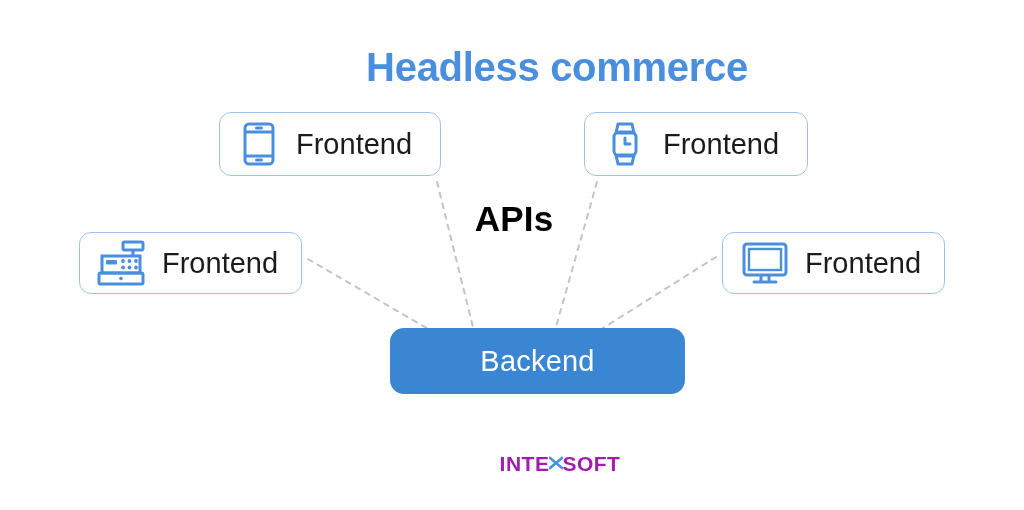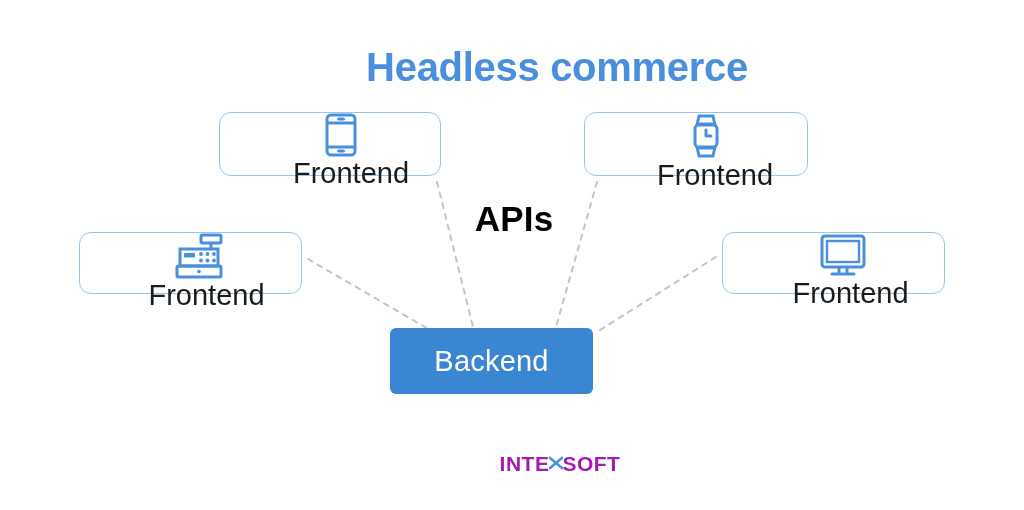--- a/index.html
+++ b/index.html
@@ -37,21 +37,20 @@
     margin-left: 45px;
   }
   .node {
     position: absolute;
     box-sizing: border-box;
     display: flex;
     align-items: center;
     background: #ffffff;
     border: 1.6px solid #9cc4ea;
     border-radius: 12px;
-    flex-direction: column;
   }
   .node .icon {
     flex: 0 0 auto;
     display: flex;
     align-items: center;
     justify-content: center;
   }
   .node .label {
     font-size: 29px;
     color: #1b1b1b;
@@ -64,24 +63,24 @@
   #node-watch .label { margin-left: 18px; }
   #node-pos     { left: 79px;  top: 232px; width: 223px; height: 62px; padding-left: 16px; }
   #node-pos .label { margin-left: 16px; }
   #node-desktop { left: 722px; top: 232px; width: 223px; height: 62px; padding-left: 18px; }
   #node-desktop .label { margin-left: 16px; }
 
   #node-backend {
     position: absolute;
     left: 390px;
     top: 328px;
-    width: 203px;
+    width: 295px;
     height: 66px;
     background: #3b86d3;
-    border-radius: 6px;
+    border-radius: 14px;
     display: flex;
     align-items: center;
     justify-content: center;
   }
   #node-backend .backend-label {
     color: #ffffff;
     font-size: 29px;
     font-weight: 500;
     letter-spacing: 0.2px;
   }

